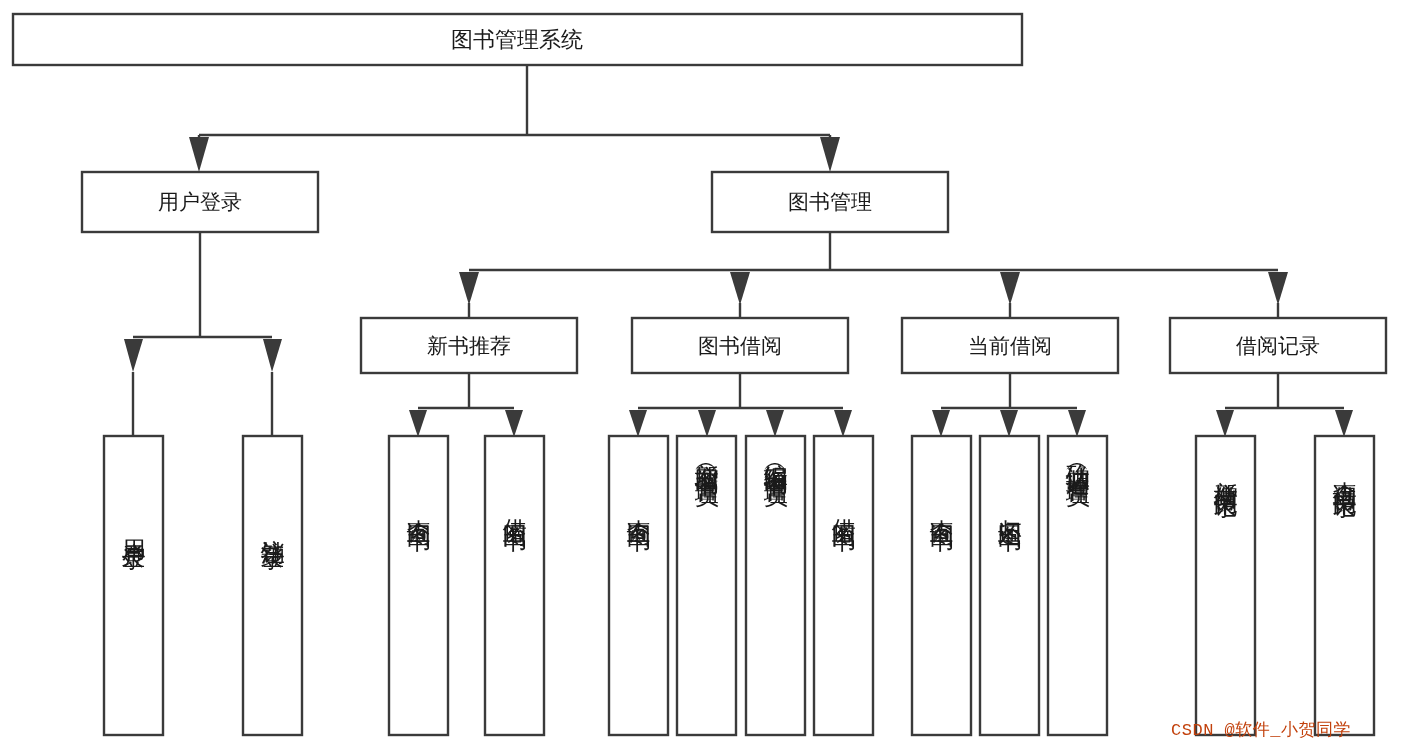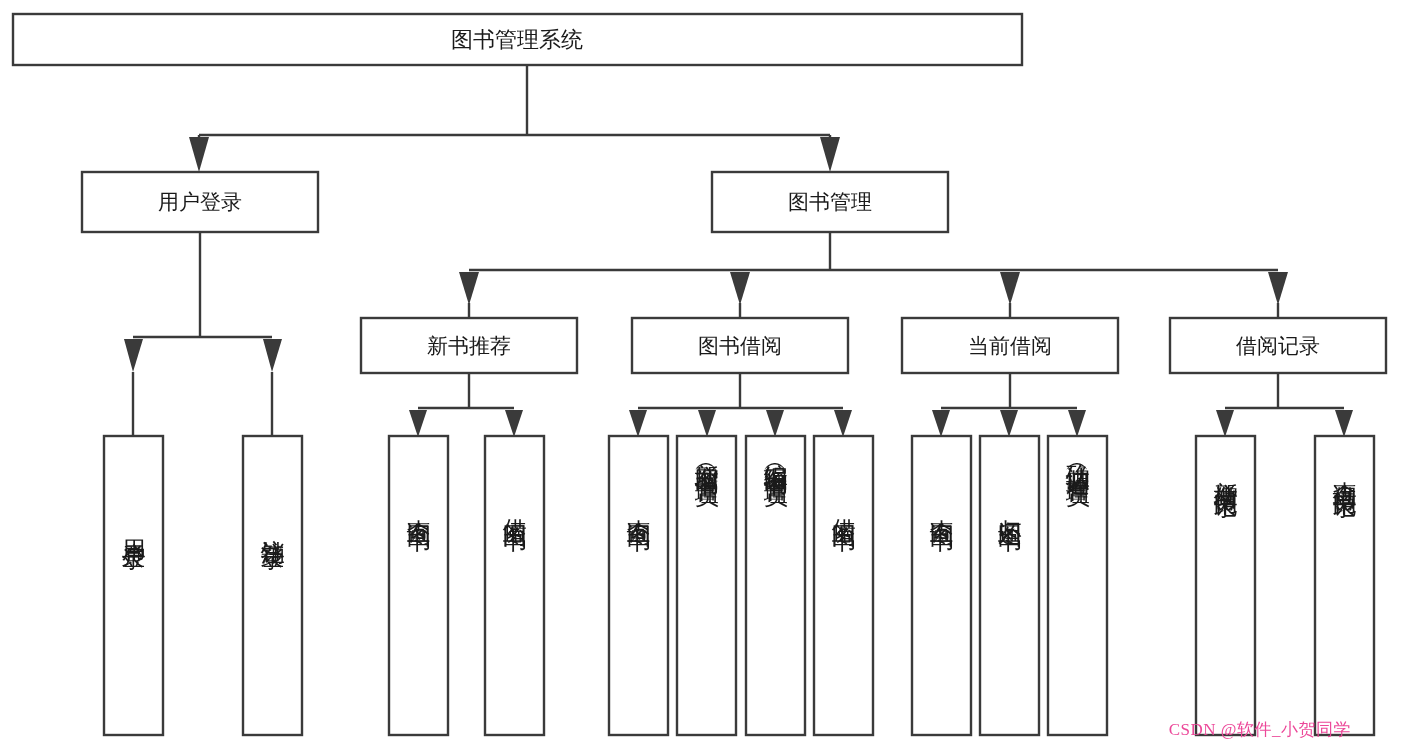--- a/index.html
+++ b/index.html
@@ -69,23 +69,23 @@
     font-size: 24px;
     line-height: 1.18;
     letter-spacing: 3px;
     color: #1a1a1a;
     white-space: nowrap;
   }
   .watermark {
     position: absolute;
     right: 8px;
     bottom: 6px;
-    font-family: Liberation Serif, serif;
+    font-family: Liberation Mono, monospace;
     font-size: 17px;
-    color: #ec4899;
+    color: #c2410c;
     letter-spacing: 0.5px;
     user-select: none;
   }
 </style>
 </head>
 <body>
 
 <div id="diagram-root">
 
   <svg class="diagram-canvas" viewBox="0 0 1405 747">

